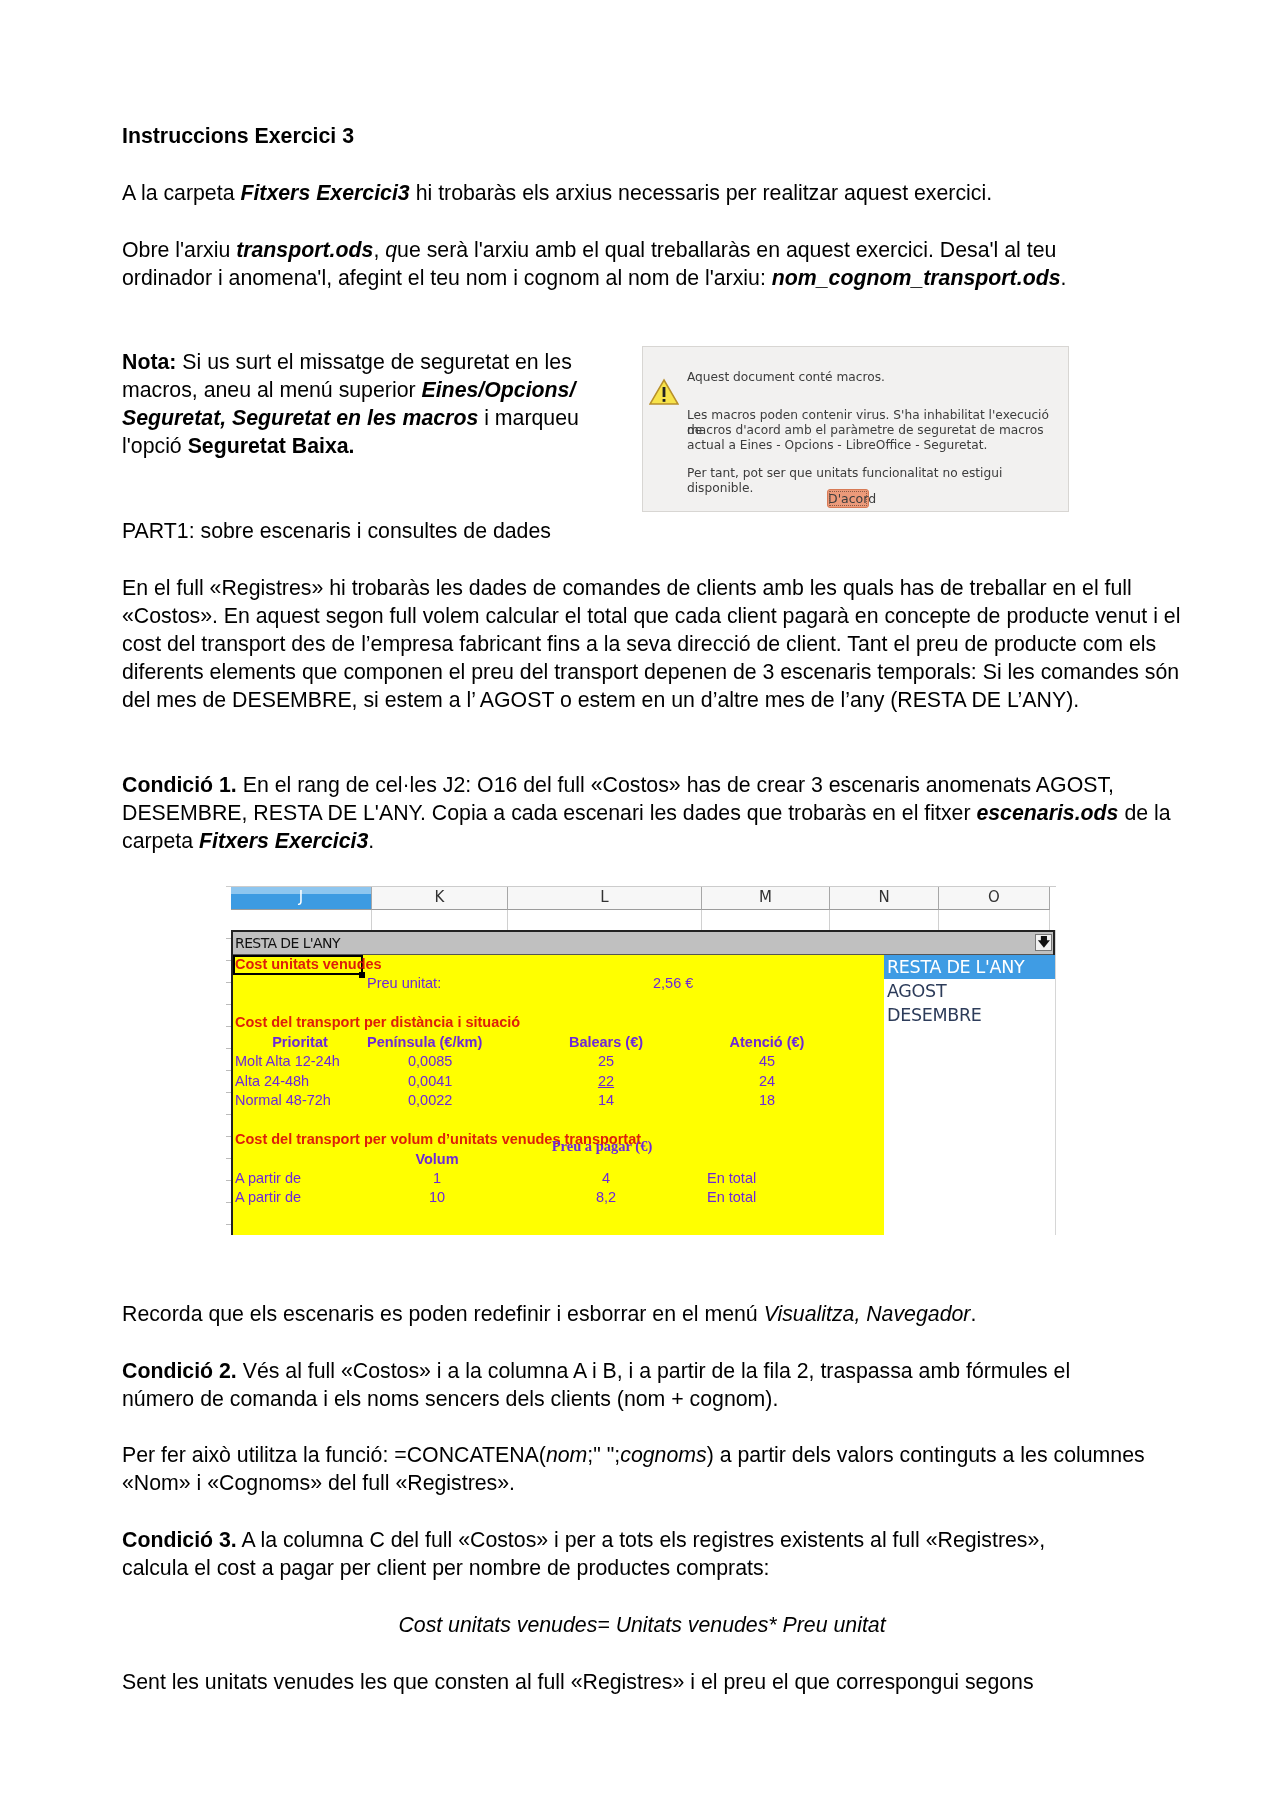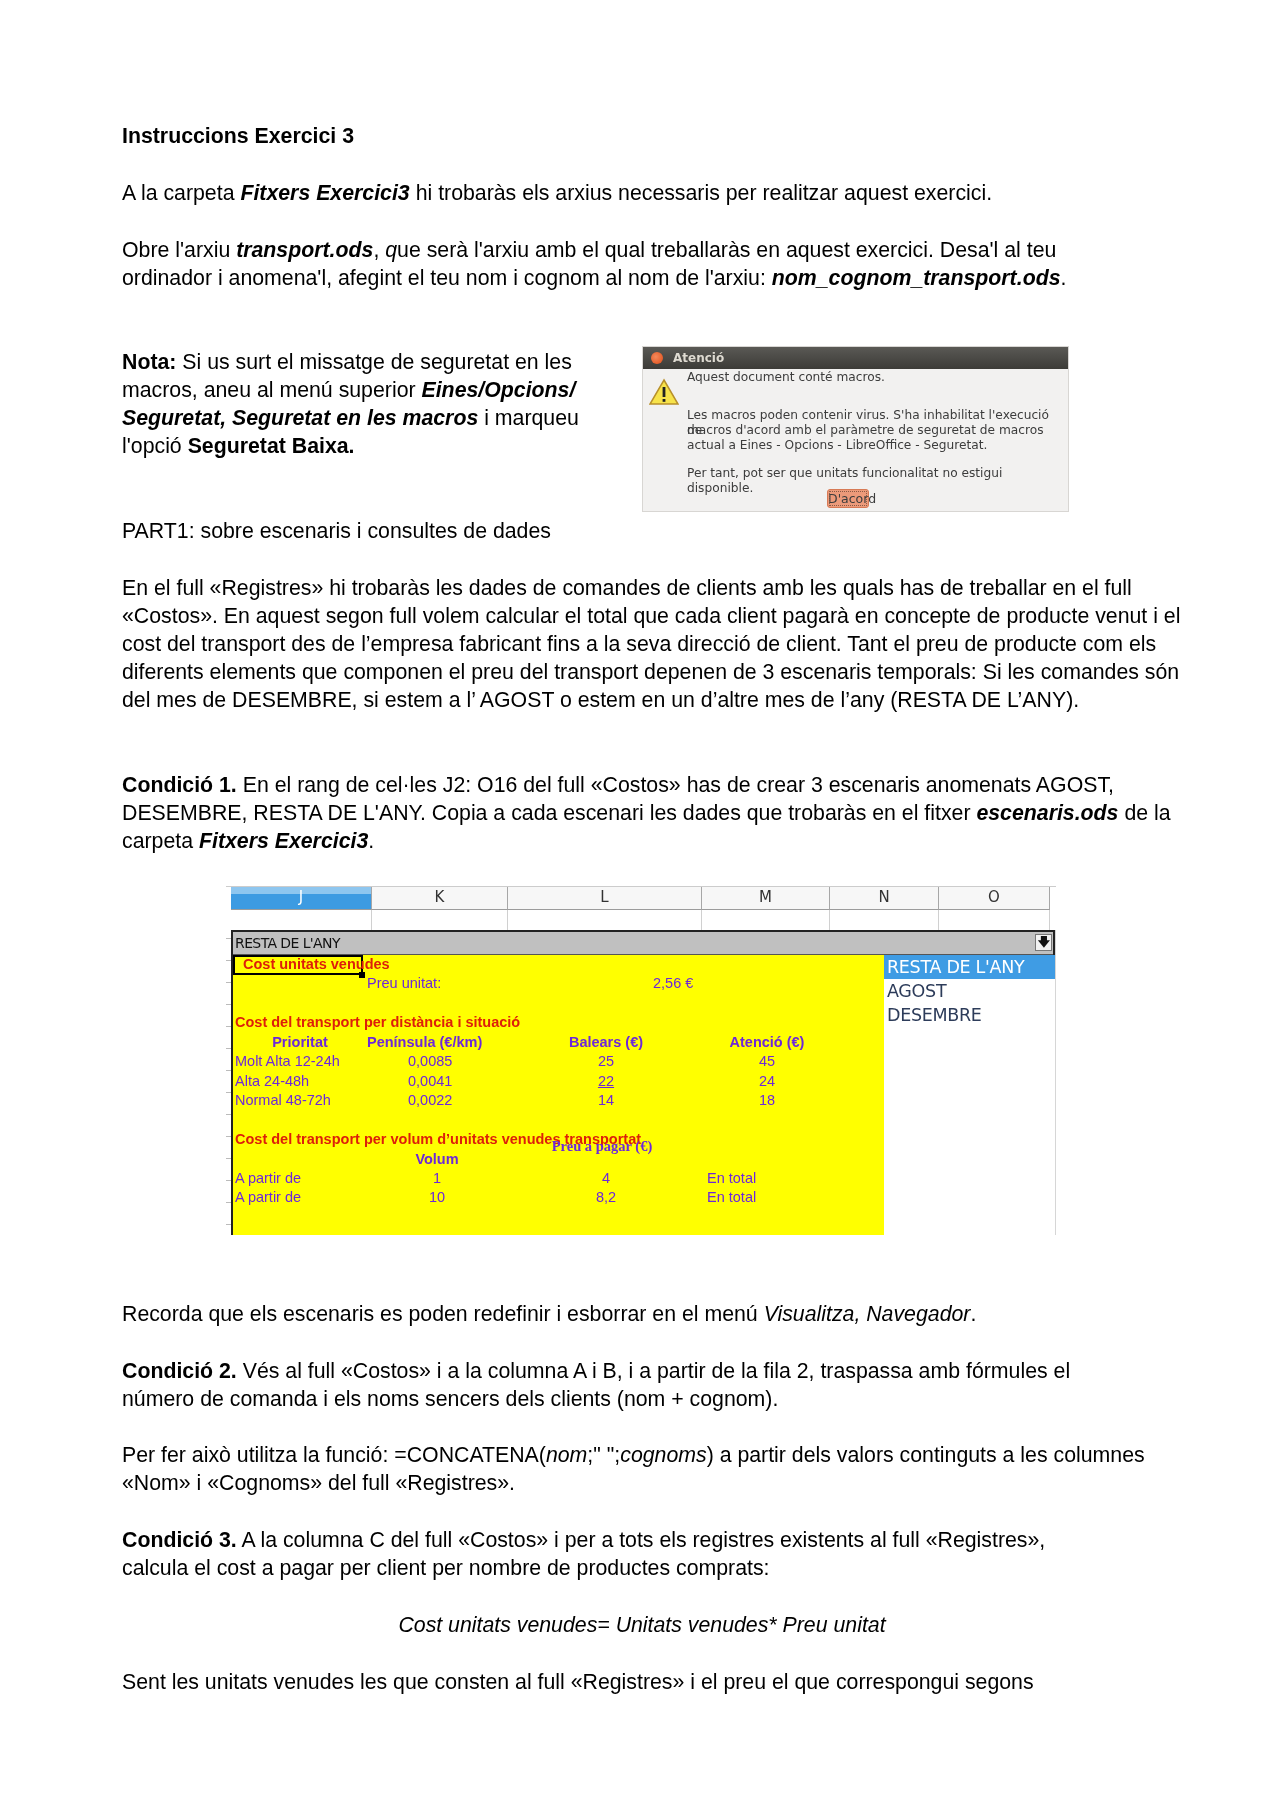--- a/index.html
+++ b/index.html
@@ -58,24 +58,20 @@
 
 <p class="p b" style="top:122px;">Instruccions Exercici 3</p>
 
 <p class="p" style="top:179px;"><span>A la carpeta </span><span class="bi">Fitxers Exercici3</span><span> hi trobaràs els arxius necessaris per realitzar aquest exercici.</span></p>
 
 <p class="p" style="top:236px; width:1030px;"><span>Obre l'arxiu </span><span class="bi">transport.ods</span><span>, </span><span class="i">q</span><span>ue serà l'arxiu amb el qual treballaràs en aquest exercici. Desa'l al teu ordinador i anomena'l, afegint el teu nom i cognom al nom de l'arxiu: </span><span class="bi">nom_cognom_transport.ods</span><span>.</span></p>
 
 <p class="p" style="top:348px; width:520px;"><span class="b">Nota:</span><span> Si us surt el missatge de seguretat en les macros, aneu al menú superior </span><span class="bi">Eines/Opcions/ Seguretat, Seguretat en les macros</span><span> i marqueu l'opció </span><span class="b">Seguretat Baixa.</span></p>
 
 <div class="dlg">
-  <div class="dlg-title">
-    <span class="dlg-close"></span>
-    <span>Atenció</span>
-  </div>
   <svg class="dlg-warn" viewBox="0 0 30 28">
     <polygon points="15,2 29,26 1,26" fill="#f7e34a" stroke="#b8902a" stroke-width="1.5"></polygon>
     <rect x="13.6" y="9" width="2.8" height="10" fill="#222"></rect>
     <rect x="13.6" y="21" width="2.8" height="2.8" fill="#222"></rect>
   </svg>
   <div class="dlg-text" style="top:23px;">Aquest document conté macros.</div>
   <div class="dlg-text" style="top:61px;">Les macros poden contenir virus. S'ha inhabilitat l'execució de</div>
   <div class="dlg-text" style="top:76px;">macros d'acord amb el paràmetre de seguretat de macros</div>
   <div class="dlg-text" style="top:91px;">actual a Eines - Opcions - LibreOffice - Seguretat.</div>
   <div class="dlg-text" style="top:119px;">Per tant, pot ser que unitats funcionalitat no estigui disponible.</div>
@@ -124,21 +120,21 @@
 
   <div class="frame">
     <div class="scen-bar">
       <span>RESTA DE L'ANY</span>
       <div class="scen-drop">🡇</div>
     </div>
 
     <div class="yellow">
       <div class="cursor"></div>
       <div class="cursor-handle"></div>
-      <div class="cell red" style="left:2px; top:0px;padding-left:8px;">Cost unitats venudes</div>
+      <div class="cell red" style="left:2px; top:0px;">Cost unitats venudes</div>
       <div class="cell" style="left:134px; top:19px;">Preu unitat:</div>
       <div class="cell" style="left:420px; top:19px;">2,56 €</div>
 
       <div class="cell red" style="left:2px; top:58px;">Cost  del transport per distància i situació</div>
       <div class="cell hb c" style="left:2px; width:130px; top:78px;">Prioritat</div>
       <div class="cell hb" style="left:134px; top:78px;">Península (€/km)</div>
       <div class="cell hb c" style="left:276px; width:194px; top:78px;">Balears (€)</div>
       <div class="cell hb c" style="left:470px; width:128px; top:78px;">Atenció (€)</div>
 
       <div class="cell" style="left:2px; top:97px;">Molt Alta 12-24h</div>

